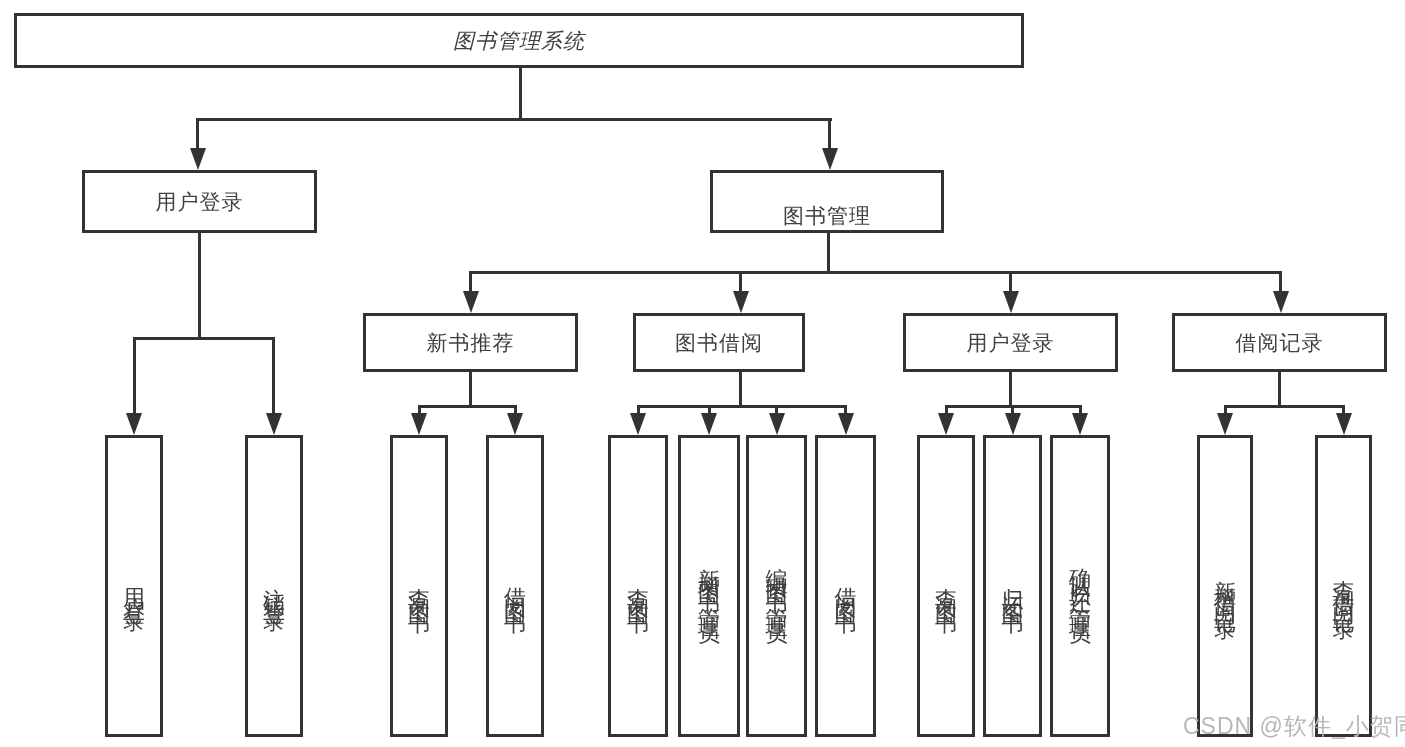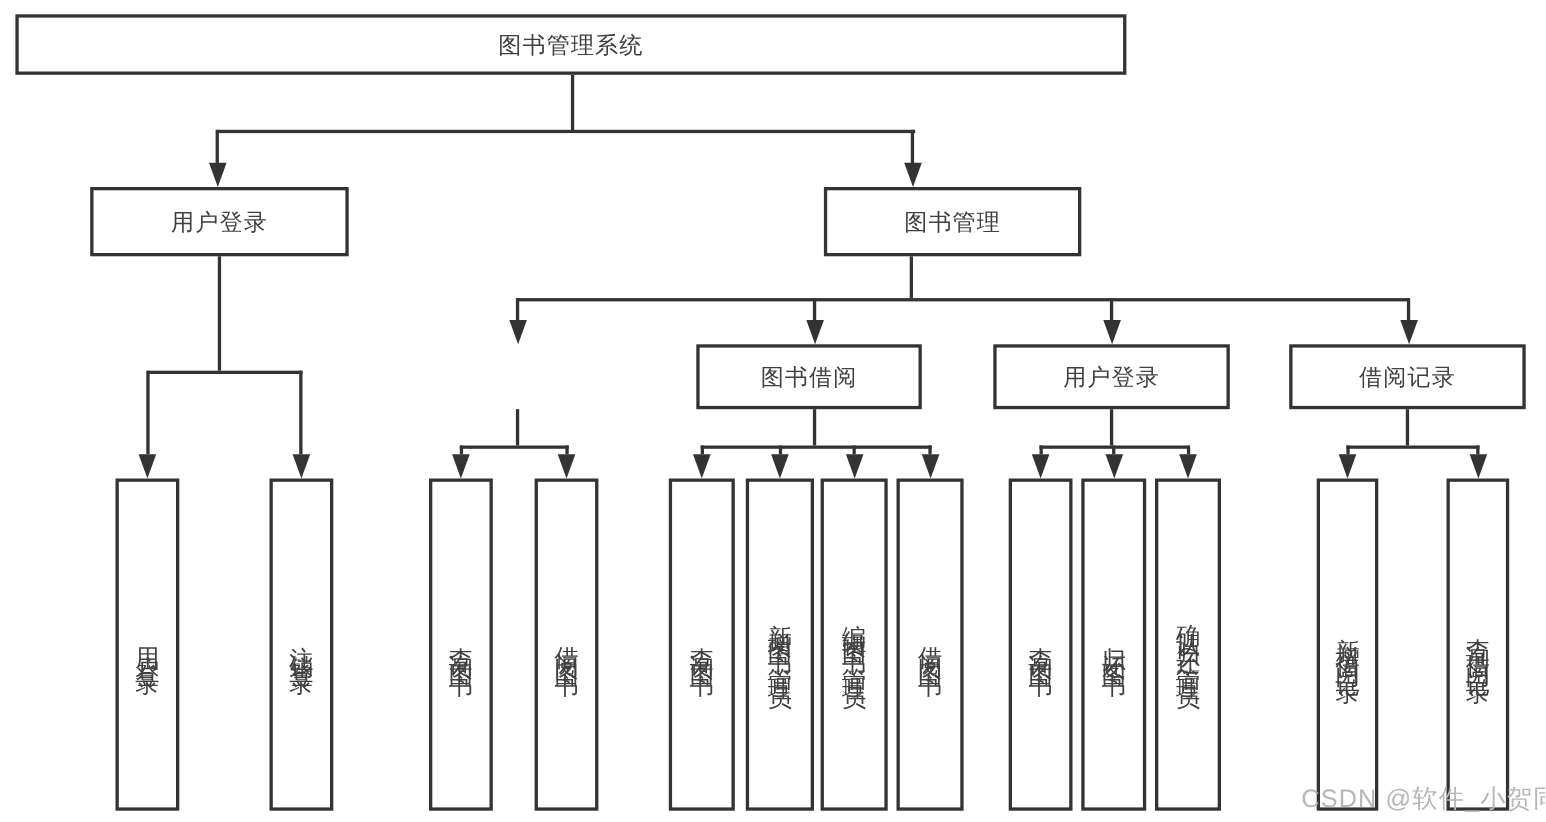--- a/index.html
+++ b/index.html
@@ -53,35 +53,35 @@
     color: #b7b7b7;
     letter-spacing: 1px;
     white-space: nowrap;
   }
 </style>
 </head>
 <body>
 
 <div class="stage">
 
-  <div class="box" style="left:14px; top:13px; width:1010px; height:55px;">
+  <div class="box" style="left:14px; top:13px; width:1010px; height:55px;font-style:italic;">
     <span>图书管理系统</span>
   </div>
 
   <div class="vline" style="left:519px; top:68px; height:51px;"></div>
   <div class="hline" style="left:197px; top:118px; width:635px;"></div>
   <div class="vline" style="left:196px; top:118px; height:32px;"></div>
   <div class="arrow" style="left:190px; top:148px;"></div>
   <div class="vline" style="left:828px; top:118px; height:32px;"></div>
   <div class="arrow" style="left:822px; top:148px;"></div>
 
   <div class="box" style="left:82px; top:170px; width:235px; height:63px;">
     <span>用户登录</span>
   </div>
-  <div class="box" style="left:749px; top:170px; width:234px; height:63px;">
+  <div class="box" style="left:710px; top:170px; width:234px; height:63px;align-items:flex-end;">
     <span>图书管理</span>
   </div>
 
   <div class="vline" style="left:198px; top:233px; height:104px;"></div>
   <div class="hline" style="left:134px; top:337px; width:141px;"></div>
   <div class="vline" style="left:133px; top:337px; height:76px;"></div>
   <div class="arrow" style="left:126px; top:413px;"></div>
   <div class="vline" style="left:272px; top:337px; height:76px;"></div>
   <div class="arrow" style="left:266px; top:413px;"></div>
 
@@ -89,21 +89,24 @@
   <div class="hline" style="left:470px; top:271px; width:811px;"></div>
   <div class="vline" style="left:469px; top:271px; height:20px;"></div>
   <div class="arrow" style="left:463px; top:291px;"></div>
   <div class="vline" style="left:739px; top:271px; height:20px;"></div>
   <div class="arrow" style="left:733px; top:291px;"></div>
   <div class="vline" style="left:1009px; top:271px; height:20px;"></div>
   <div class="arrow" style="left:1003px; top:291px;"></div>
   <div class="vline" style="left:1279px; top:271px; height:20px;"></div>
   <div class="arrow" style="left:1273px; top:291px;"></div>
 
-  <div class="box" style="left:633px; top:313px; width:205px; height:59px;text-align:right;">
+  <div class="box" style="left:363px; top:313px; width:215px; height:59px;">
+    <span>新书推荐</span>
+  </div>
+  <div class="box" style="left:633px; top:313px; width:172px; height:59px;text-align:right;">
     <span>图书借阅</span>
   </div>
   <div class="box" style="left:903px; top:313px; width:215px; height:59px;">
     <span>用户登录</span>
   </div>
   <div class="box" style="left:1172px; top:313px; width:215px; height:59px;">
     <span>借阅记录</span>
   </div>
 
   <div class="vline" style="left:469px; top:372px; height:33px;"></div>

